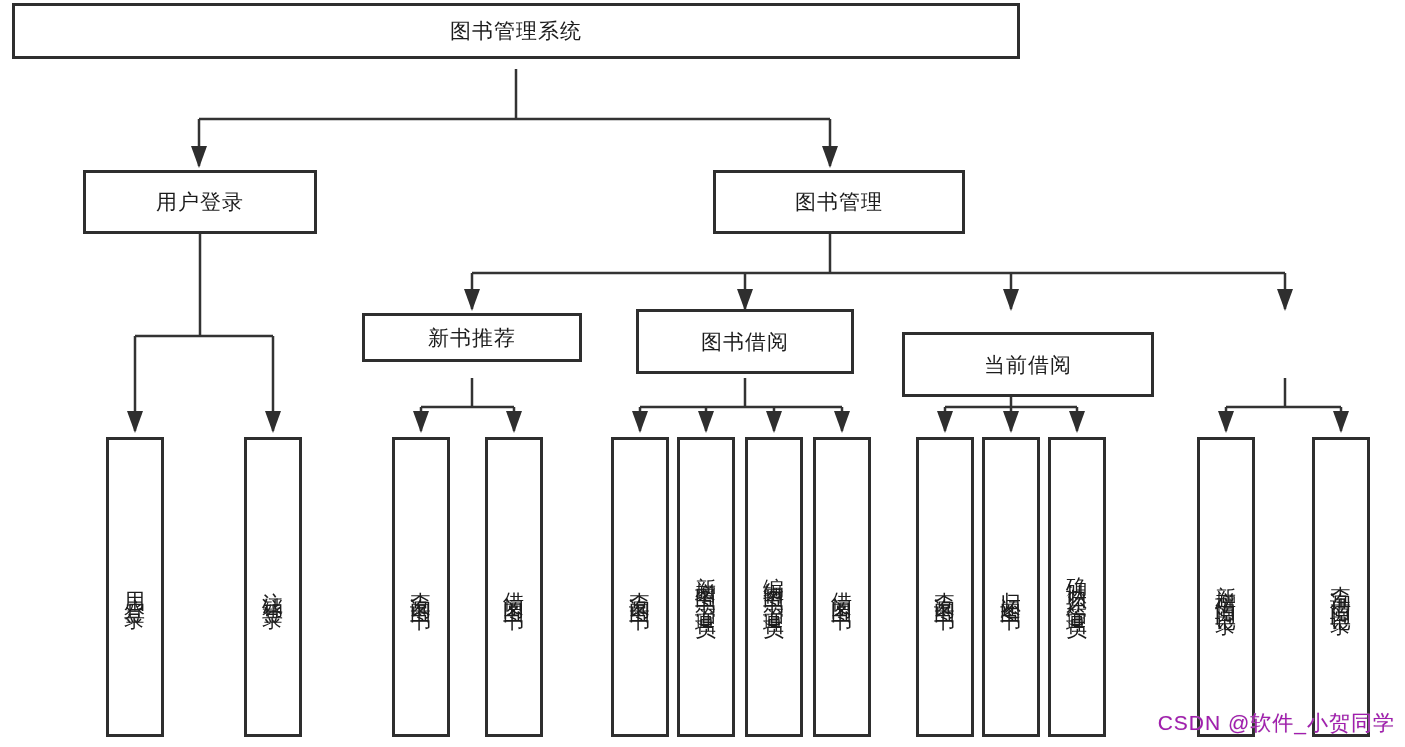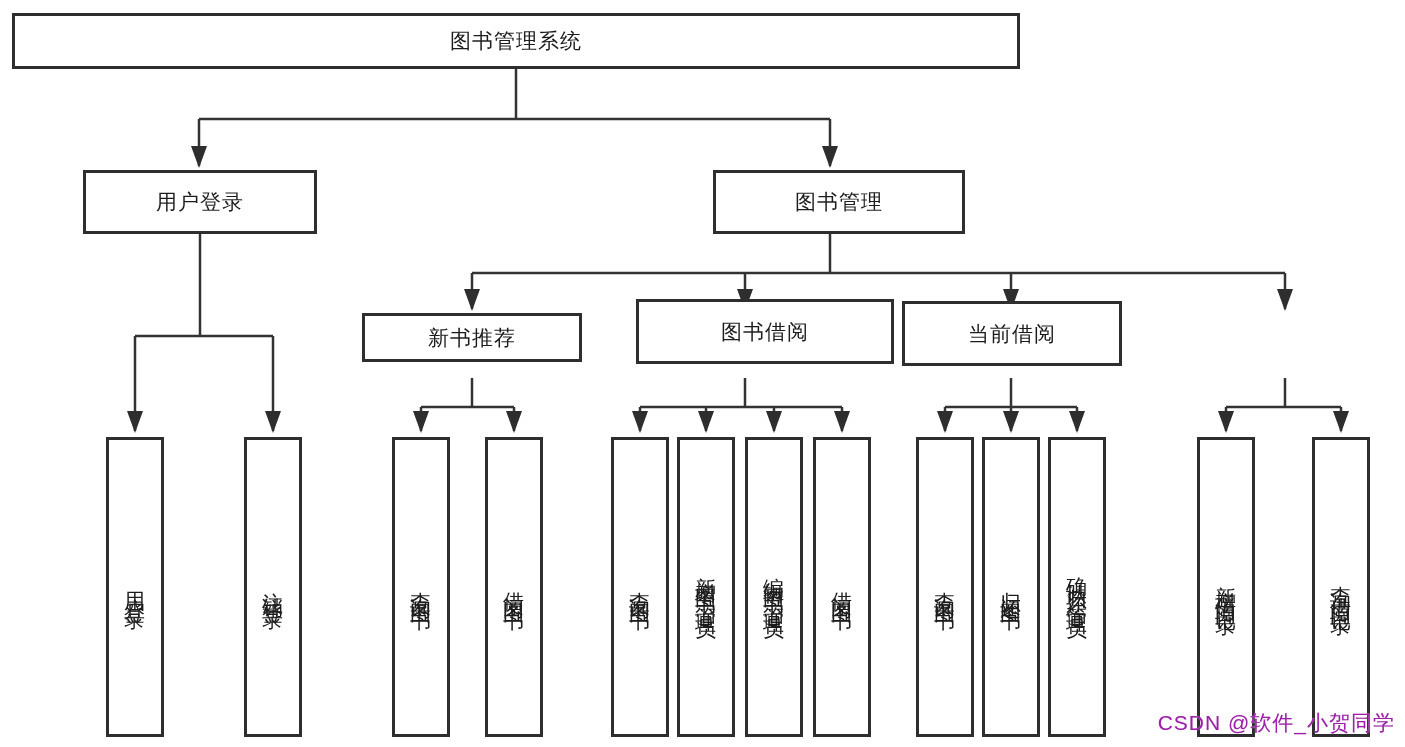--- a/index.html
+++ b/index.html
@@ -86,28 +86,28 @@
       <path d="M1011,407 V431" marker-end="url(#arw)"></path>
       <path d="M1077,407 V431" marker-end="url(#arw)"></path>
 
       <path d="M1285,378 V407"></path>
       <path d="M1226,407 H1341"></path>
       <path d="M1226,407 V431" marker-end="url(#arw)"></path>
       <path d="M1341,407 V431" marker-end="url(#arw)"></path>
     </g>
   </svg>
 
-  <div class="node root-node" style="left:12px;top:13px;width:1008px;height:56px;">图书管理系统</div>
+  <div class="node root-node" style="left:12px;top:3px;width:1008px;height:56px;">图书管理系统</div>
 
   <div class="node h-node" style="left:83px;top:170px;width:234px;height:64px;">用户登录</div>
   <div class="node h-node" style="left:713px;top:170px;width:252px;height:64px;">图书管理</div>
 
   <div class="node h-node" style="left:362px;top:313px;width:220px;height:49px;font-family:Liberation Mono, monospace;">新书推荐</div>
-  <div class="node h-node" style="left:636px;top:299px;width:258px;height:65px;">图书借阅</div>
-  <div class="node h-node" style="left:902px;top:301px;width:220px;height:65px;">当前借阅</div>
+  <div class="node h-node" style="left:636px;top:309px;width:218px;height:65px;">图书借阅</div>
+  <div class="node h-node" style="left:902px;top:332px;width:252px;height:65px;">当前借阅</div>
 
   <div class="node v-node" style="left:106px;">
     <span>用户登录</span>
   </div>
   <div class="node v-node" style="left:244px;">
     <span>注销登录</span>
   </div>
 
   <div class="node v-node" style="left:392px;">
     <span>查询图书</span>

